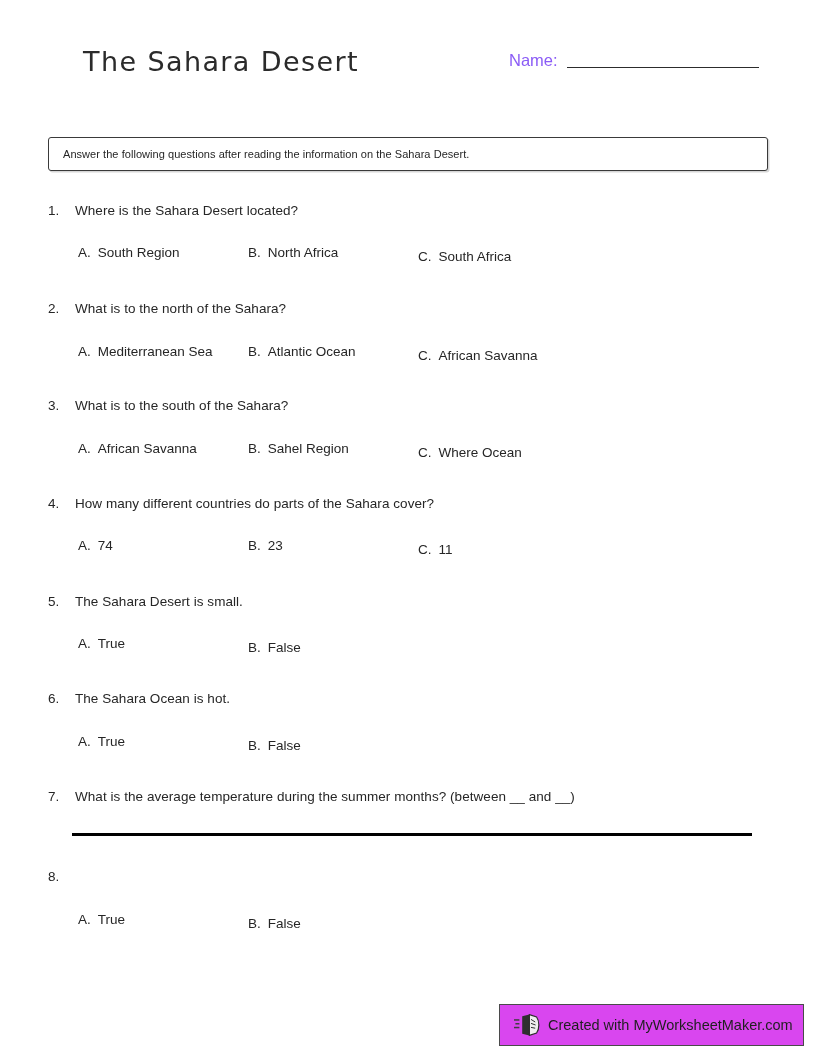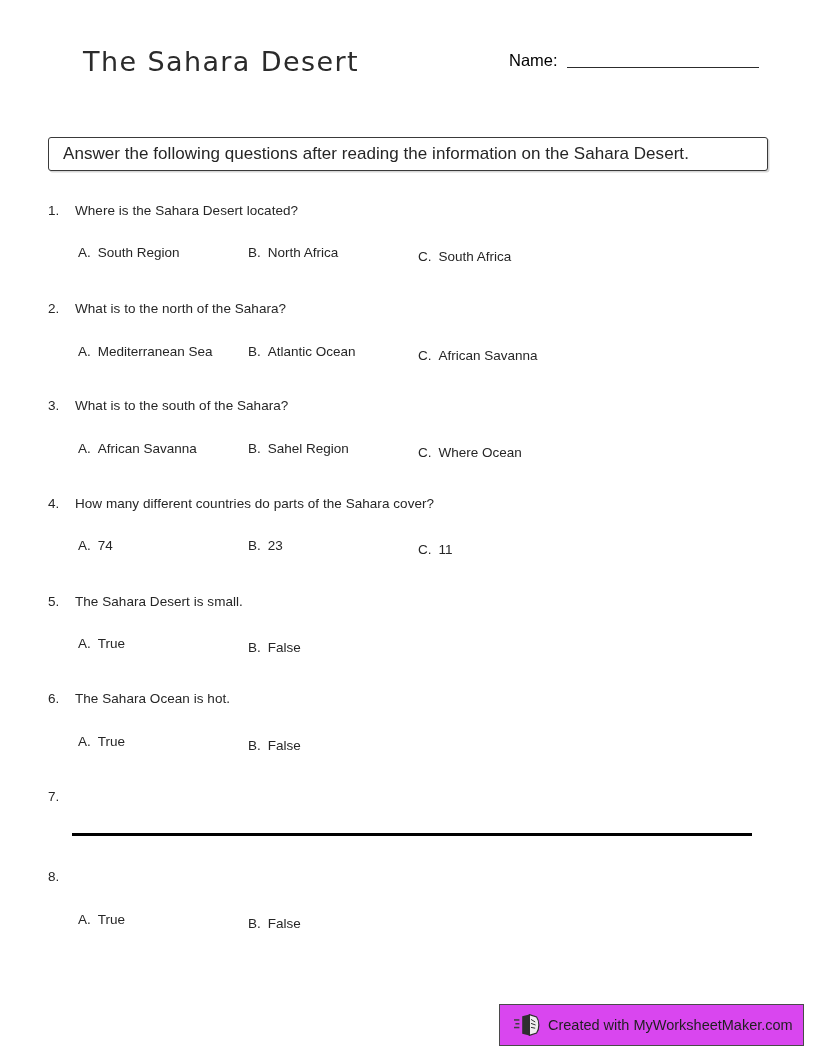--- a/index.html
+++ b/index.html
@@ -32,21 +32,21 @@
   #name-area {
     position: absolute;
     left: 509px;
     top: 52px;
     display: flex;
     align-items: flex-end;
     white-space: nowrap;
   }
   #name-label {
     font-size: 16.5px;
-    color: #000000;
+    color: #8b5cf6;
     line-height: 1;
     padding-bottom: 2px;
   }
   #name-line {
     width: 192px;
     height: 0;
     border-bottom: 1.6px solid #2c2c2c;
     margin-left: 9px;
     margin-bottom: 3px;
   }
@@ -60,21 +60,21 @@
     height: 34px;
     box-sizing: border-box;
     border: 1.2px solid #3a3a3a;
     border-radius: 3px;
     box-shadow: 1.5px 1.5px 0 rgba(120,120,120,0.30);
     background: #ffffff;
     display: flex;
     align-items: center;
   }
   #instruction-text {
-    font-size: 17px;
+    font-size: 11px;
     color: #262626;
     padding-left: 14px;
     letter-spacing: 0.05px;
   }
 
   
   #questions {
     position: absolute;
     left: 0;
     top: 0;
@@ -289,20 +289,21 @@
         </div>
         <div class="option option-b">
           <span class="option-letter">B.</span>
           <span>False</span>
         </div>
       </div>
     </div>
     <div class="question-block">
       <div class="question-line" style="top: 789px;">
         <span class="question-number">7.</span>
+        <span class="question-text">What is the average temperature during the summer months? (between __ and __)</span>
       </div>
       <div id="answer-line"></div>
     </div>
     <div class="question-block">
       <div class="question-line" style="top: 869px;">
         <span class="question-number">8.</span>
       </div>
       <div class="options-row tf" style="top: 912px;">
         <div class="option option-a">
           <span class="option-letter">A.</span>

